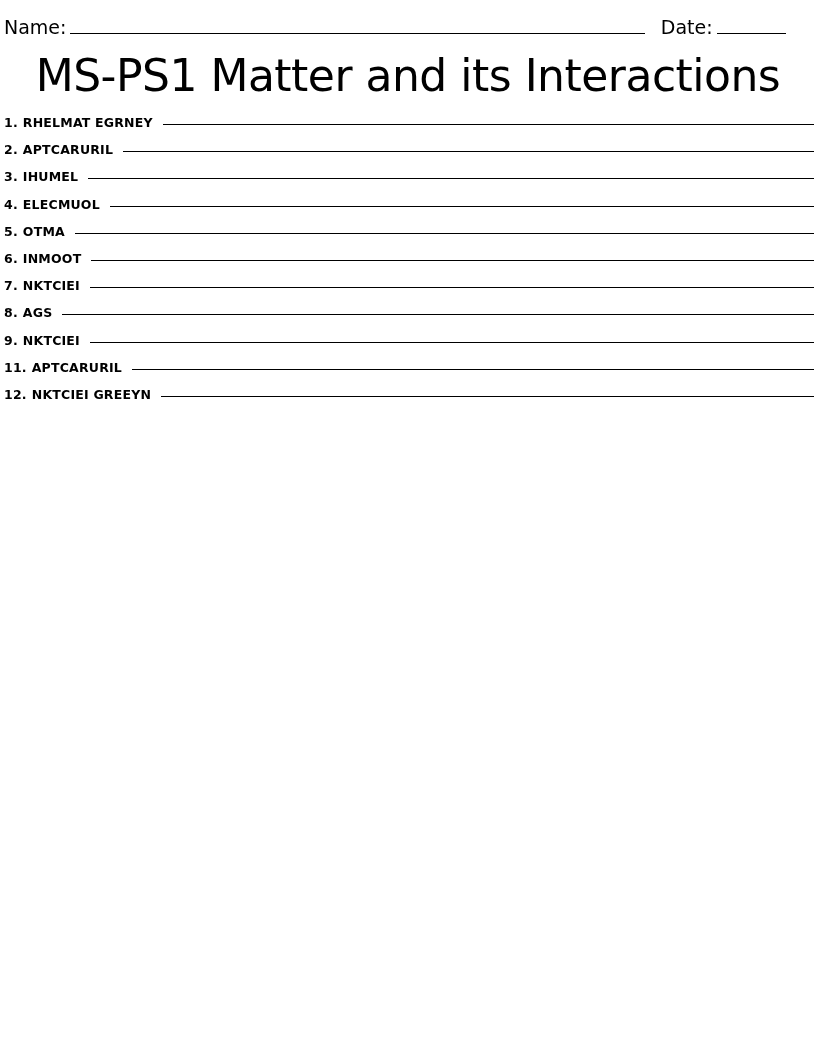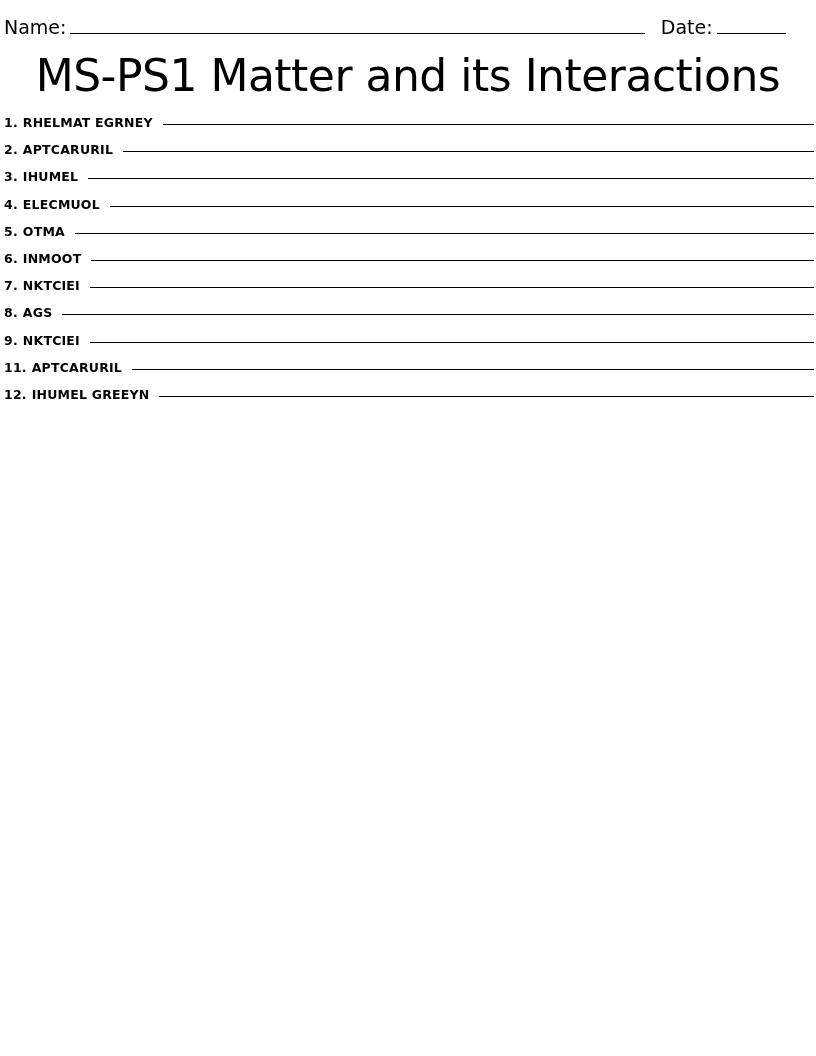--- a/index.html
+++ b/index.html
@@ -156,18 +156,18 @@
 
 
     <div class="word-row">
       <span class="word-num">11.</span>
       <span class="word-text">APTCARURIL</span>
       <span class="word-rule"></span>
     </div>
 
     <div class="word-row">
       <span class="word-num">12.</span>
-      <span class="word-text">IHUMEL GREEYN</span>
+      <span class="word-text">NKTCIEI GREEYN</span>
       <span class="word-rule"></span>
     </div>
 
   </div>
 </div>
 
 </body></html>

